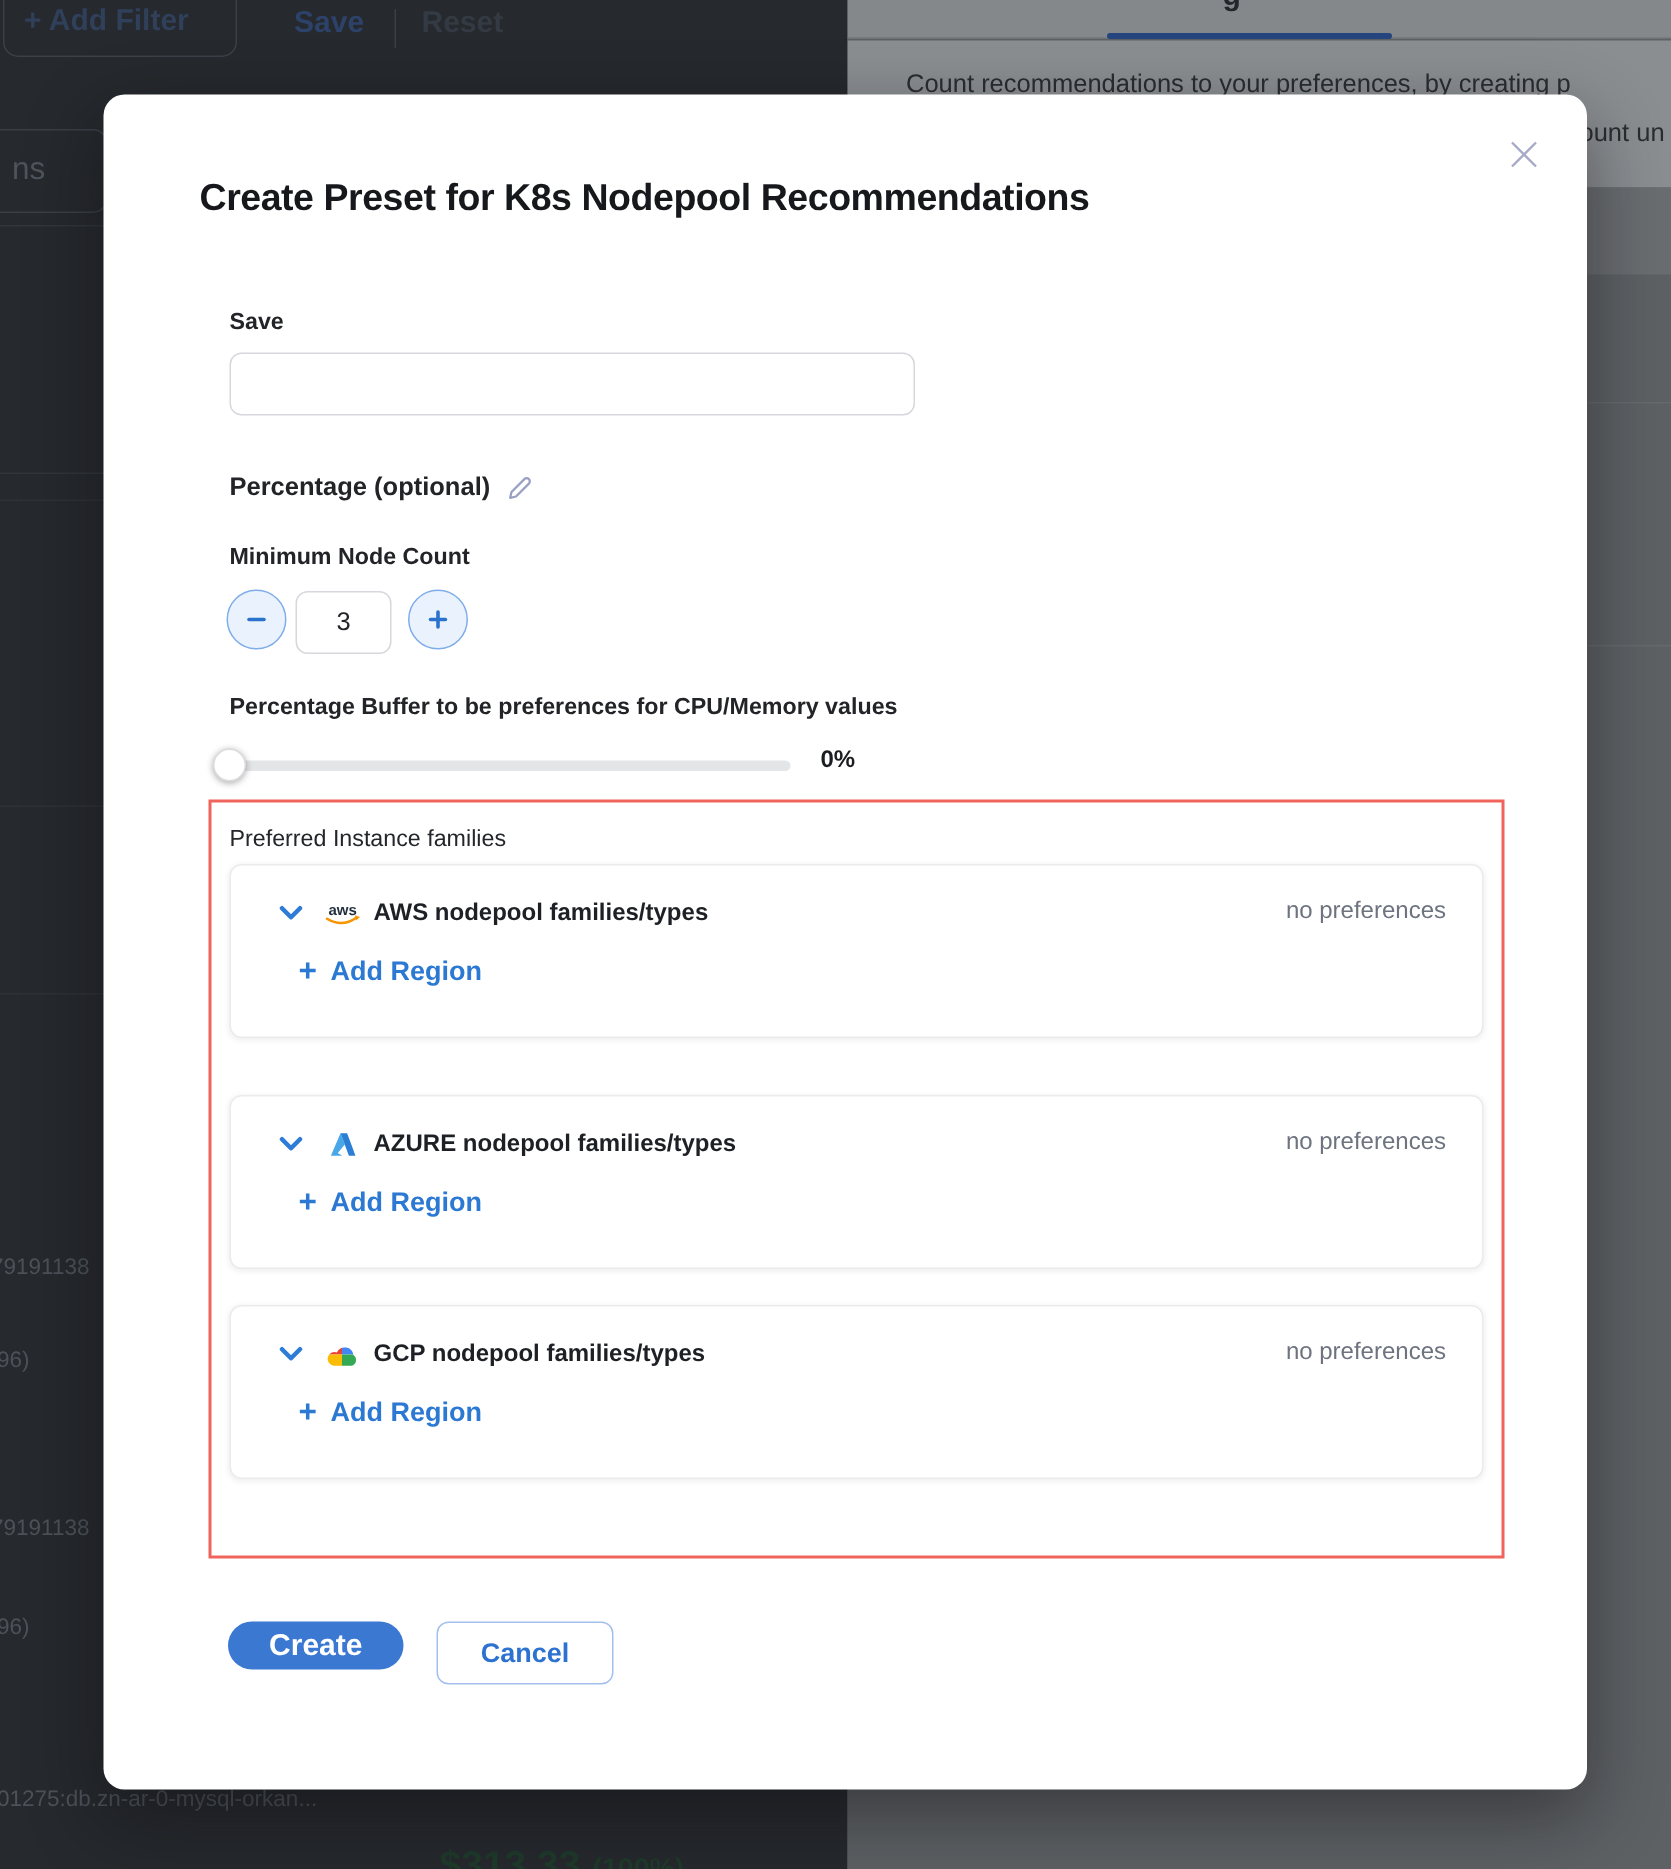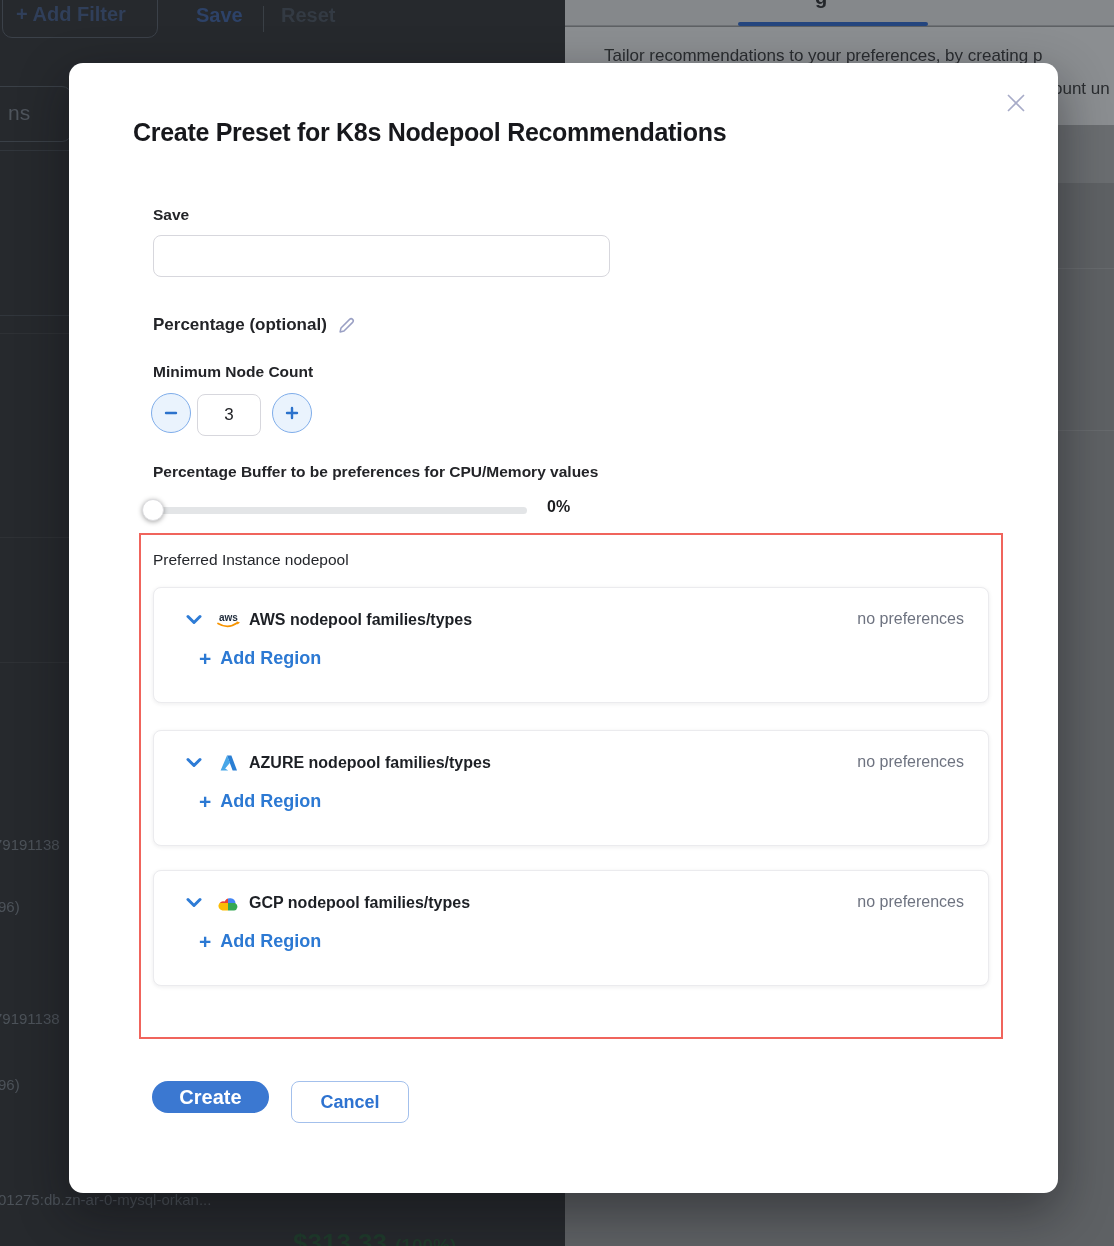--- a/index.html
+++ b/index.html
@@ -49,21 +49,21 @@
   .step-plus { left:203px; top:330px; }
   .step-input { position:absolute; left:128px; top:331px; width:64px; height:42px; border:1px solid #d7d7dd; border-radius:8px; font-size:17px; color:#232428; text-align:center; outline:none; background:#fff; }
   .lbl-buffer { left:84px; top:400px; }
   .slider-track { position:absolute; left:76px; top:444px; width:382px; height:7px; border-radius:4px; background:#e3e5e7; }
   .slider-thumb { position:absolute; left:73px; top:436px; width:22px; height:22px; border-radius:50%; background:#fff; border:1px solid #dcdcdf; box-shadow:0 1px 5px rgba(0,0,0,0.35); cursor:pointer; }
   .buffer-value { position:absolute; left:478px; top:435px; font-size:16px; font-weight:700; color:#1c1d20; }
 
   .red-section { position:absolute; left:70px; top:470px; width:864px; height:506px; border:2px solid #f0645c; }
   .section-label { position:absolute; left:12px; top:16px; font-size:15.5px; color:#24262b; }
   .provider-card { position:absolute; left:12px; width:836px; height:116px; background:#fff; border:1px solid #ebebee; border-radius:8px; box-shadow:0 1px 4px rgba(25,30,40,0.08); }
-  .card-aws { top:52px; } .card-azure { top:195px; } .card-gcp { top:335px; }
+  .card-aws { top:41px; } .card-azure { top:195px; } .card-gcp { top:335px; }
   .card-row { position:absolute; left:32px; top:20px; height:24px; display:flex; align-items:center; }
   .chev { width:16px; height:12px; flex:0 0 auto; cursor:pointer; }
   .prov-icon { width:26px; height:20px; margin-left:13px; flex:0 0 auto; display:flex; align-items:center; justify-content:center; }
   .card-label { margin-left:8px; font-size:16px; font-weight:600; color:#1d2025; white-space:nowrap; }
   .card-status { position:absolute; right:24px; top:22px; font-size:16px; color:#6e7380; }
   .add-region { position:absolute; left:45px; top:60px; display:flex; align-items:center; gap:9px; color:#2c79d3; cursor:pointer; }
   .add-region .plus { font-size:21px; font-weight:700; line-height:1; }
   .add-region .ar-label { font-size:18px; font-weight:700; }
 
   .gcp-cloud { width:22px; height:16px; }
@@ -97,21 +97,21 @@
 </div>
 
 <div class="right-panel">
   <div class="rp-tabbar">
     <div class="rp-tabfrag">
         <span>g</span>
       </div>
     <div class="rp-underline"></div>
   </div>
   <div class="rp-textarea"></div>
-  <div class="rp-line1">Tailor recommendations to your preferences, by creating p</div>
+  <div class="rp-line1">Count recommendations to your preferences, by creating p</div>
   <div class="rp-line2">ount un</div>
   <div class="rp-block1"></div>
   <div class="rp-hline" style="top:268px"></div>
   <div class="rp-hline" style="top:430px"></div>
 </div>
 
 <div class="modal">
 
   <div class="close-btn">
     <svg width="26" height="26" viewBox="0 0 26 26">
@@ -143,21 +143,21 @@
         <path d="M3 8 H13 M8 3 V13" stroke="#2b72cc" stroke-width="2.4" stroke-linecap="round"></path>
       </svg>
   </div>
 
   <div class="field-label lbl-buffer">Percentage Buffer to be preferences for CPU/Memory values</div>
   <div class="slider-track"></div>
   <div class="slider-thumb"></div>
   <div class="buffer-value">0%</div>
 
   <div class="red-section">
-    <div class="section-label">Preferred Instance nodepool</div>
+    <div class="section-label">Preferred Instance families</div>
 
     <div class="provider-card card-aws">
       <div class="card-row">
         <svg class="chev" viewBox="0 0 16 12">
             <path d="M2 2.5 L8 8.5 L14 2.5" stroke="#2e7cd6" stroke-width="3" fill="none" stroke-linecap="round" stroke-linejoin="round"></path>
           </svg>
         <span class="prov-icon">
           <svg width="26" height="20" viewBox="0 0 26 20">
             <text x="4" y="11" font-family="Liberation Sans, sans-serif" font-size="10" font-weight="bold" fill="#232f3e">aws</text>
             <path d="M3 13.5 Q13 19.5 22.5 12.8" stroke="#f79400" stroke-width="1.7" fill="none" stroke-linecap="round"></path>

